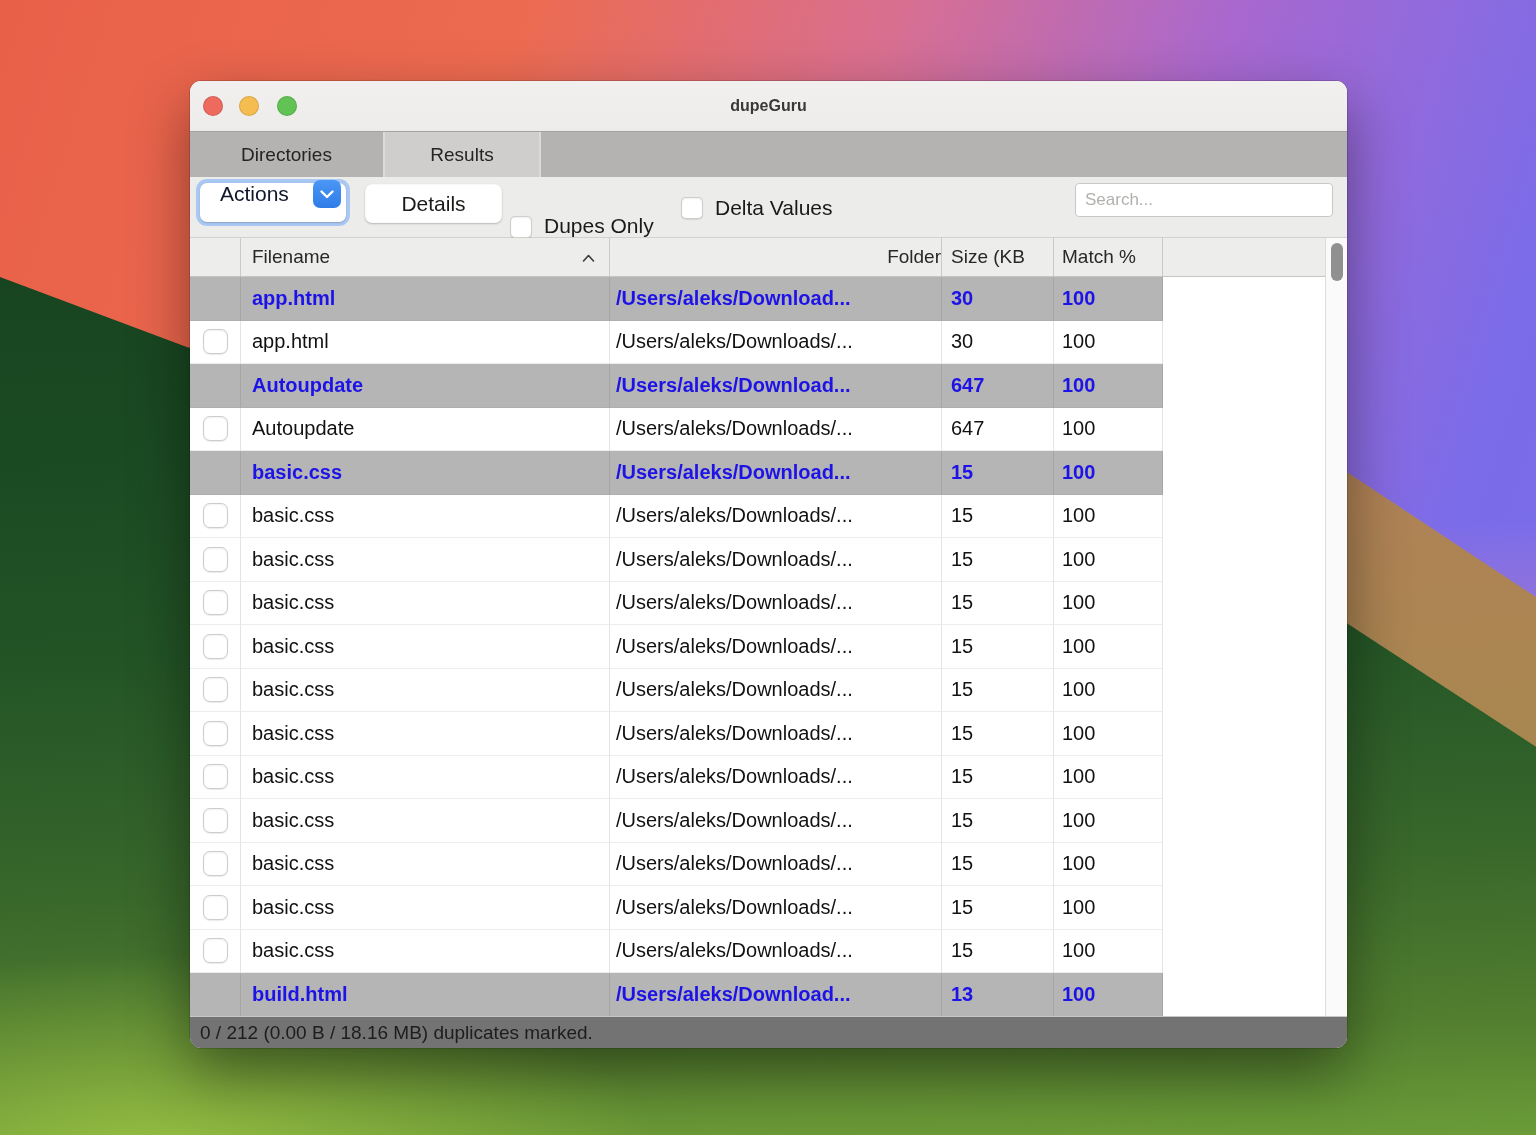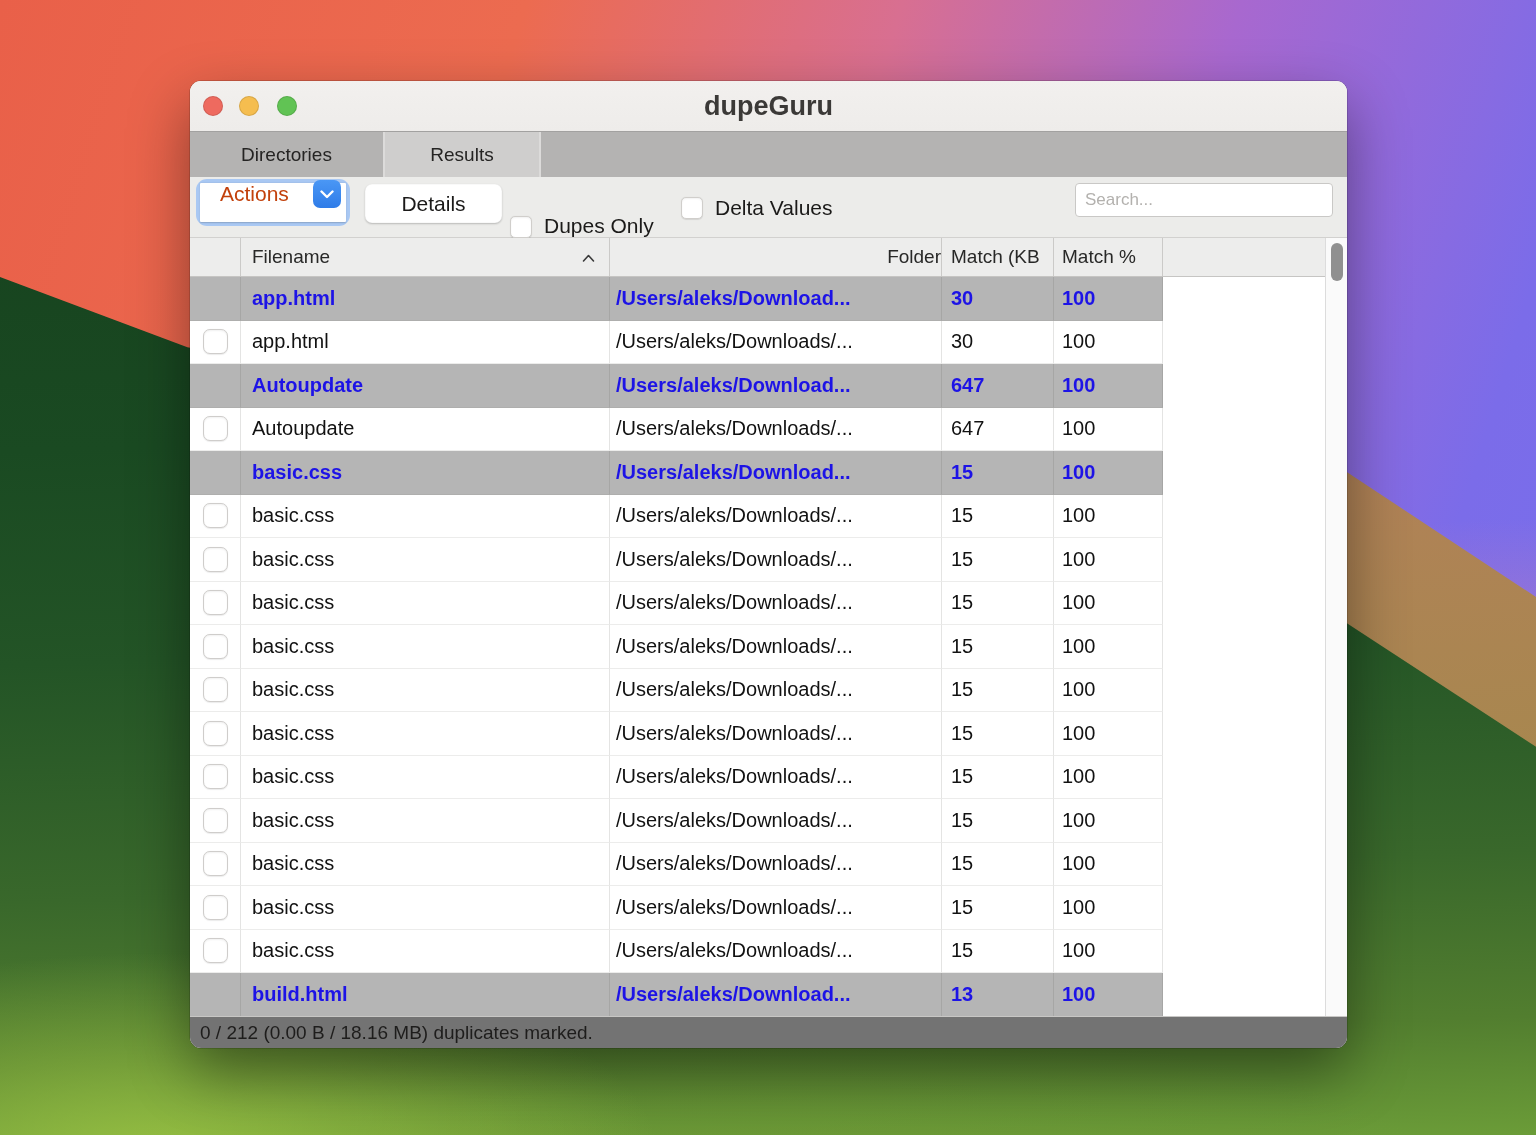--- a/index.html
+++ b/index.html
@@ -29,34 +29,34 @@
   .window { position:absolute; left:190px; top:81px; width:1157px; height:967px;
     border-radius:11px; overflow:hidden; background:#fff;
     box-shadow: 0 24px 60px rgba(0,0,0,.42), 0 0 0 0.5px rgba(0,0,0,.28); }
 
   .titlebar { position:relative; height:50px; background:linear-gradient(#f2f0ee,#eeecea); }
   .traffic { position:absolute; top:15px; width:20px; height:20px; border-radius:50%;
     box-shadow: inset 0 0 0 1px rgba(0,0,0,.12); }
   .t-red { left:13px; background:#ee6a5f; }
   .t-yellow { left:49px; background:#f5bd4f; }
   .t-green { left:87px; background:#61c354; }
-  .win-title { text-align:center; line-height:50px; font-size:27px; font-weight:700; color:#3b3937; }
+  .win-title { text-align:center; line-height:50px; font-size:16px; font-weight:700; color:#3b3937; }
 
   .tabbar { height:46px; background:#b4b3b2; border-top:1px solid #a2a1a0; display:flex; }
   .tab { height:100%; display:flex; align-items:center; justify-content:center;
     font-size:19px; color:#252423; border-right:2px solid #dcdbda; cursor:default; }
   .tab-directories { width:195px; }
   .tab-results { width:156px; background:#cfcecd; }
 
   .toolbar { position:relative; height:61px; background:#ececea; border-bottom:1px solid #d2d1cf; }
   .actions-ring { position:absolute; left:6px; top:2px; width:154px; height:47px;
     background:#a9c8f3; border-radius:11px; padding:4px; }
-  .actions-btn { width:100%; height:100%; background:#fff; border:none; border-radius:1px;
+  .actions-btn { width:100%; height:100%; background:#fff; border:none; border-radius:7px;
     display:flex; align-items:center; justify-content:space-between; padding:0 5px 17px 20px;
-    font-family:inherit; font-size:21px; color:#c2410c; box-shadow:0 0.5px 1.5px rgba(0,0,0,.18); }
+    font-family:inherit; font-size:21px; color:#0f172a; box-shadow:0 0.5px 1.5px rgba(0,0,0,.18); }
   .blue-box { width:28px; height:28px; border-radius:7px; background:linear-gradient(#4a97f5,#2f7ce8);
     display:flex; align-items:center; justify-content:center; }
   .details-btn { position:absolute; left:175px; top:7px; width:137px; height:39px;
     background:#fff; border:none; border-radius:7px; font-family:inherit; font-size:21px; color:#1b1a19;
     box-shadow:0 1px 2px rgba(0,0,0,.22), inset 0 0 0 0.5px rgba(0,0,0,.05); }
   .chk { position:absolute; top:0; height:61px; display:flex; align-items:center; gap:12px;
     font-size:21px; color:#1b1a19; }
   .chk-dupes { left:320px;align-items:flex-end; }
   .chk-delta { left:491px; }
   .chk-box { width:22px; height:22px; background:#fff; border:1px solid #d0cecb; border-radius:5px;
@@ -160,21 +160,21 @@
         <span>
           <svg width="13" height="9" viewBox="0 0 13 9">
               <polyline points="1.5,7 6.5,1.5 11.5,7" fill="none" stroke="#3a3a3a" stroke-width="1.6" stroke-linecap="round" stroke-linejoin="round"></polyline>
             </svg>
         </span>
       </div>
       <div class="th th-folder">
         <span>Folder</span>
       </div>
       <div class="th th-size">
-        <span>Match (KB</span>
+        <span>Size (KB</span>
       </div>
       <div class="th th-match">
         <span>Match %</span>
       </div>
       <div class="th th-fill"></div>
     </div>
 
     <div class="rows" id="rows">
         <div class="row ref">
     <div class="cell c-check"></div>

